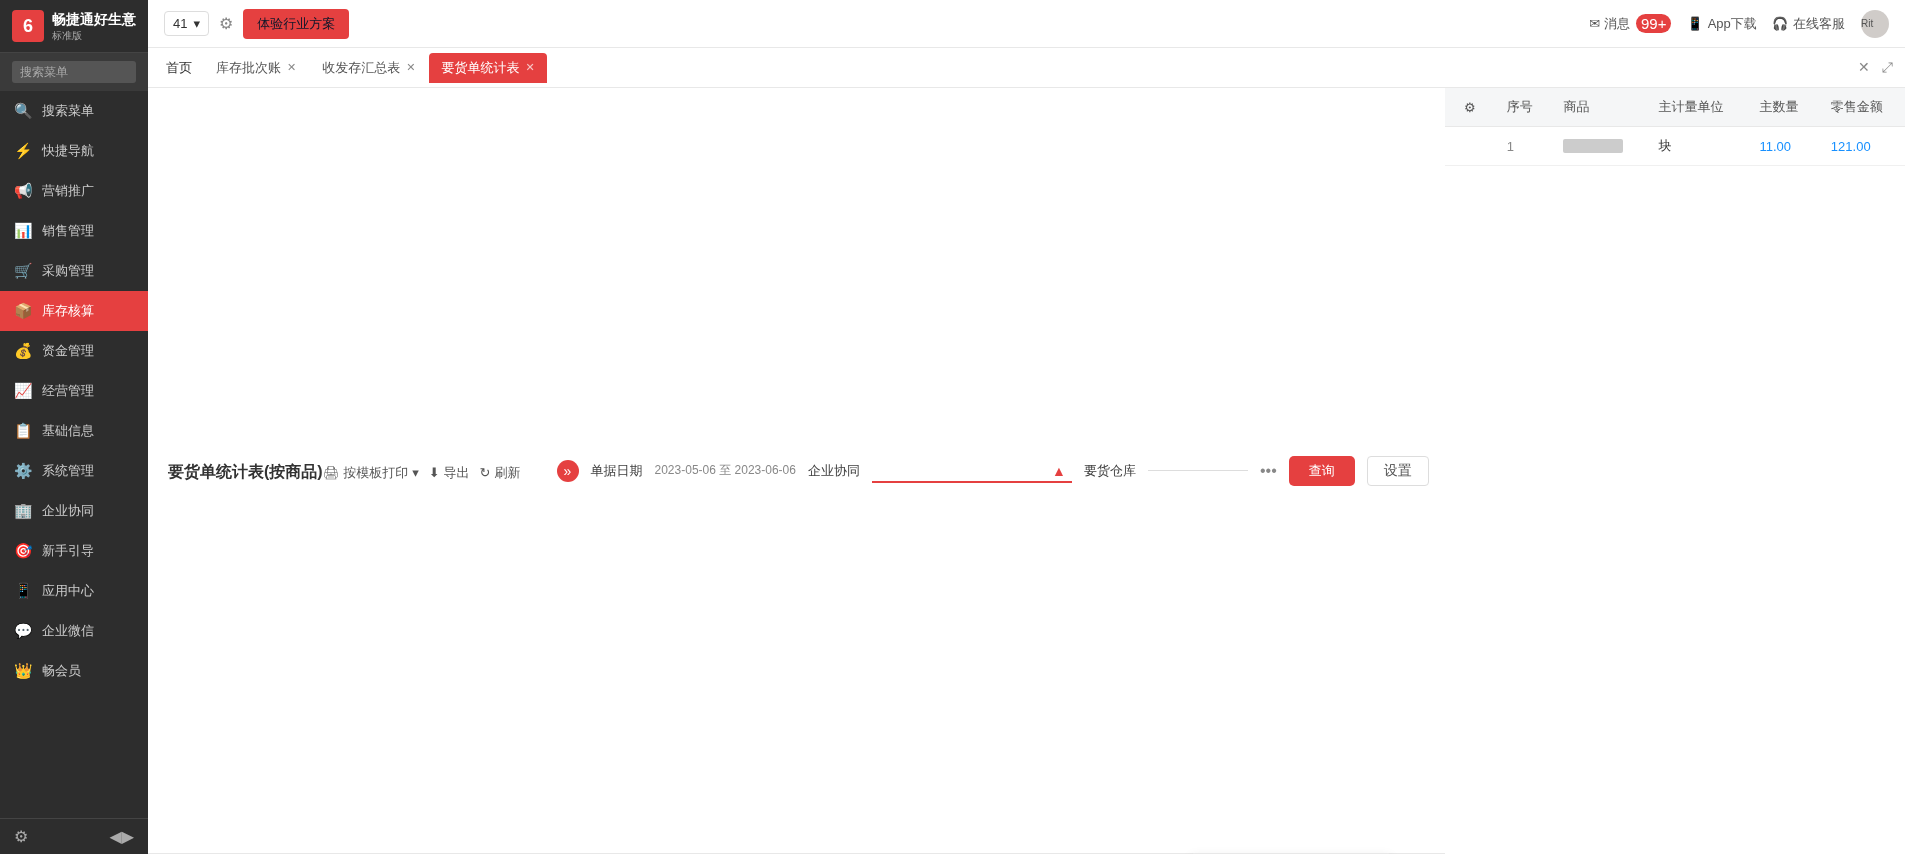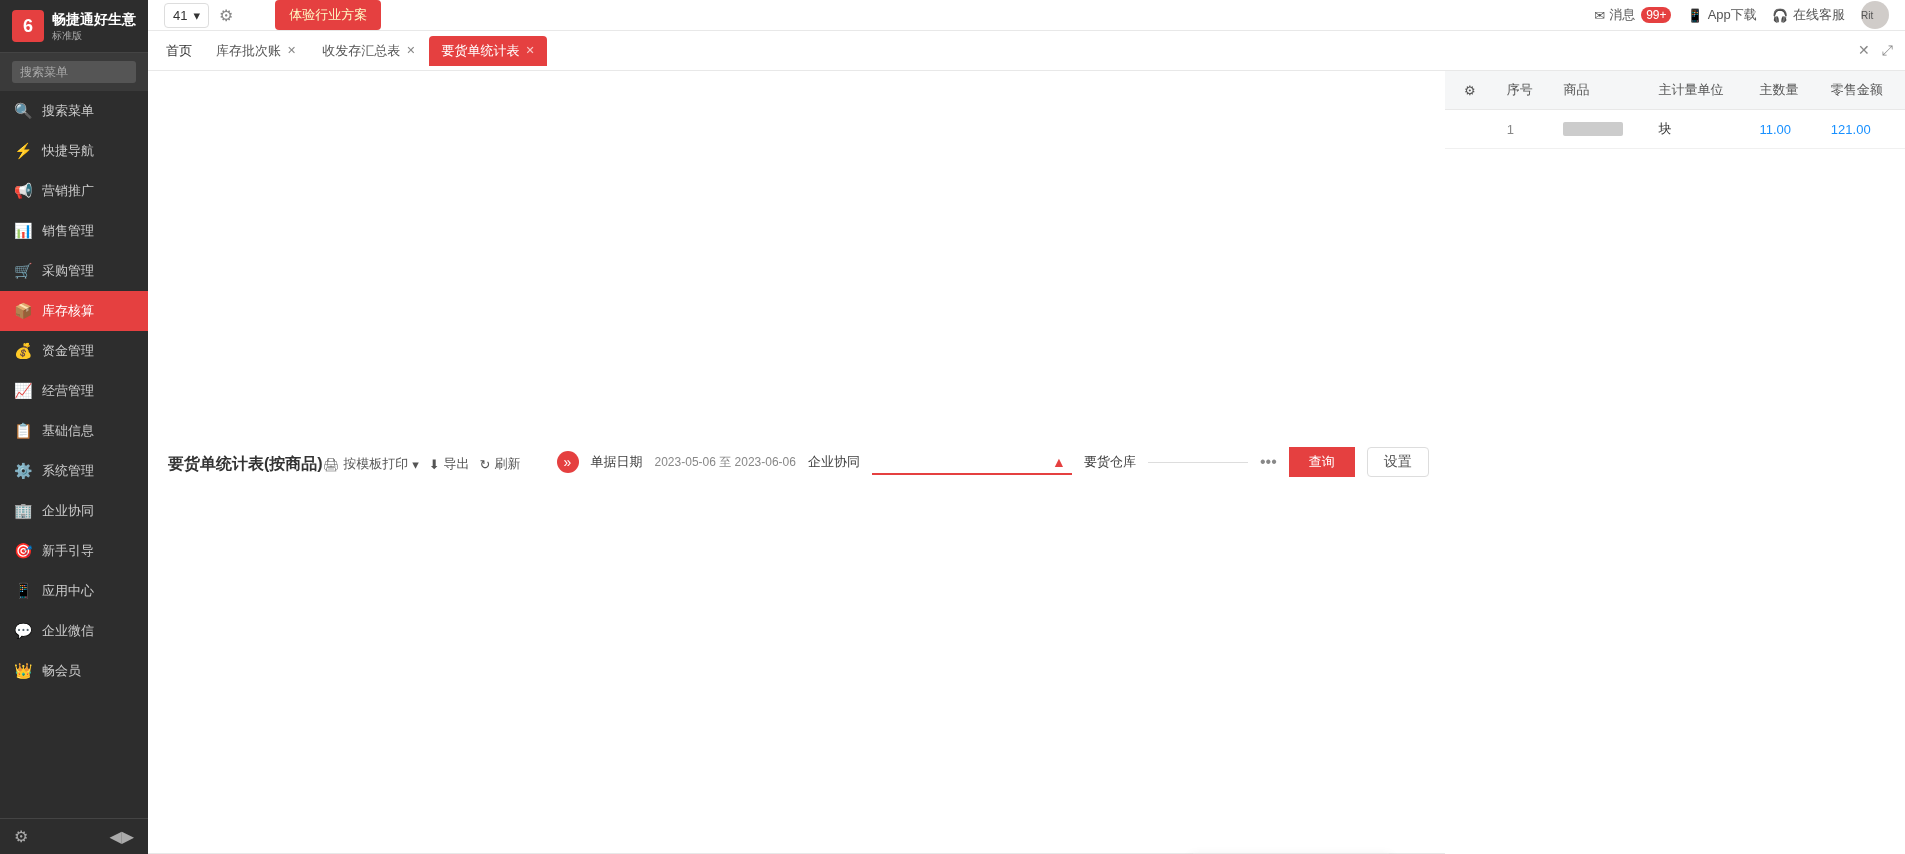--- a/index.html
+++ b/index.html
@@ -97,21 +97,21 @@
     
     .main-content {
       flex: 1;
       display: flex;
       flex-direction: column;
       overflow: hidden;
     }
 
     
     .top-header {
-      height: 31px;
+      height: 48px;
       background: #fff;
       display: flex;
       align-items: center;
       justify-content: space-between;
       padding: 0 16px;
       border-bottom: 1px solid #e8e8e8;
       flex-shrink: 0;
     }
     .header-left {
       display: flex;
@@ -124,47 +124,46 @@
       border: 1px solid #ddd;
       border-radius: 4px;
       padding: 4px 8px;
       cursor: pointer;
       font-size: 13px;
       color: #333;
       gap: 6px;
     }
     .industry-btn {
       background: #e54040;
-      color: #fef9c3;
+      color: #0f172a;
       border: none;
       border-radius: 4px;
       padding: 6px 14px;
       cursor: pointer;
       font-size: 13px;
-      margin-left: 32px;
     }
     .header-right {
       display: flex;
       align-items: center;
       gap: 16px;
       font-size: 13px;
       color: #555;
     }
     .header-right-item {
       display: flex;
       align-items: center;
       gap: 4px;
       cursor: pointer;
     }
     .badge {
       background: #e54040;
       color: white;
       border-radius: 10px;
       padding: 1px 5px;
-      font-size: 12px;
+      font-size: 15px;
       margin-left: 2px;
     }
     .avatar {
       width: 28px;
       height: 28px;
       border-radius: 50%;
       background: #ccc;
     }
 
     
@@ -328,21 +327,21 @@
     }
     .filter-more-btn {
       color: #888;
       cursor: pointer;
       font-size: 16px;
     }
     .filter-query-btn {
       background: #e54040;
       color: white;
       border: none;
-      border-radius: 0;
+      border-radius: 5px;
       padding: 6px 20px;
       cursor: pointer;
       font-size: 13px;
     }
     .filter-settings-btn {
       border: 1px solid #ddd;
       background: #fff;
       border-radius: 4px;
       padding: 5px 16px;
       cursor: pointer;

